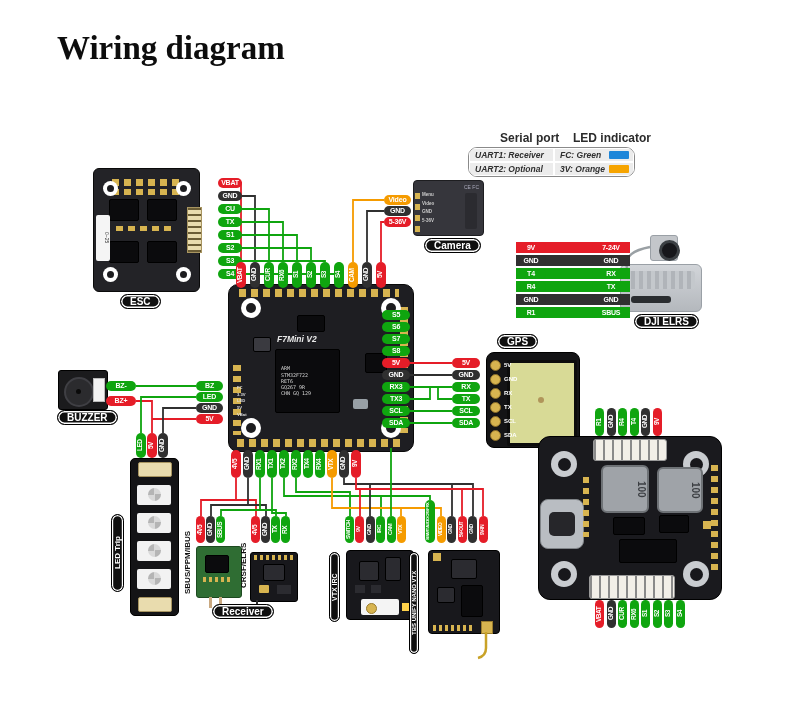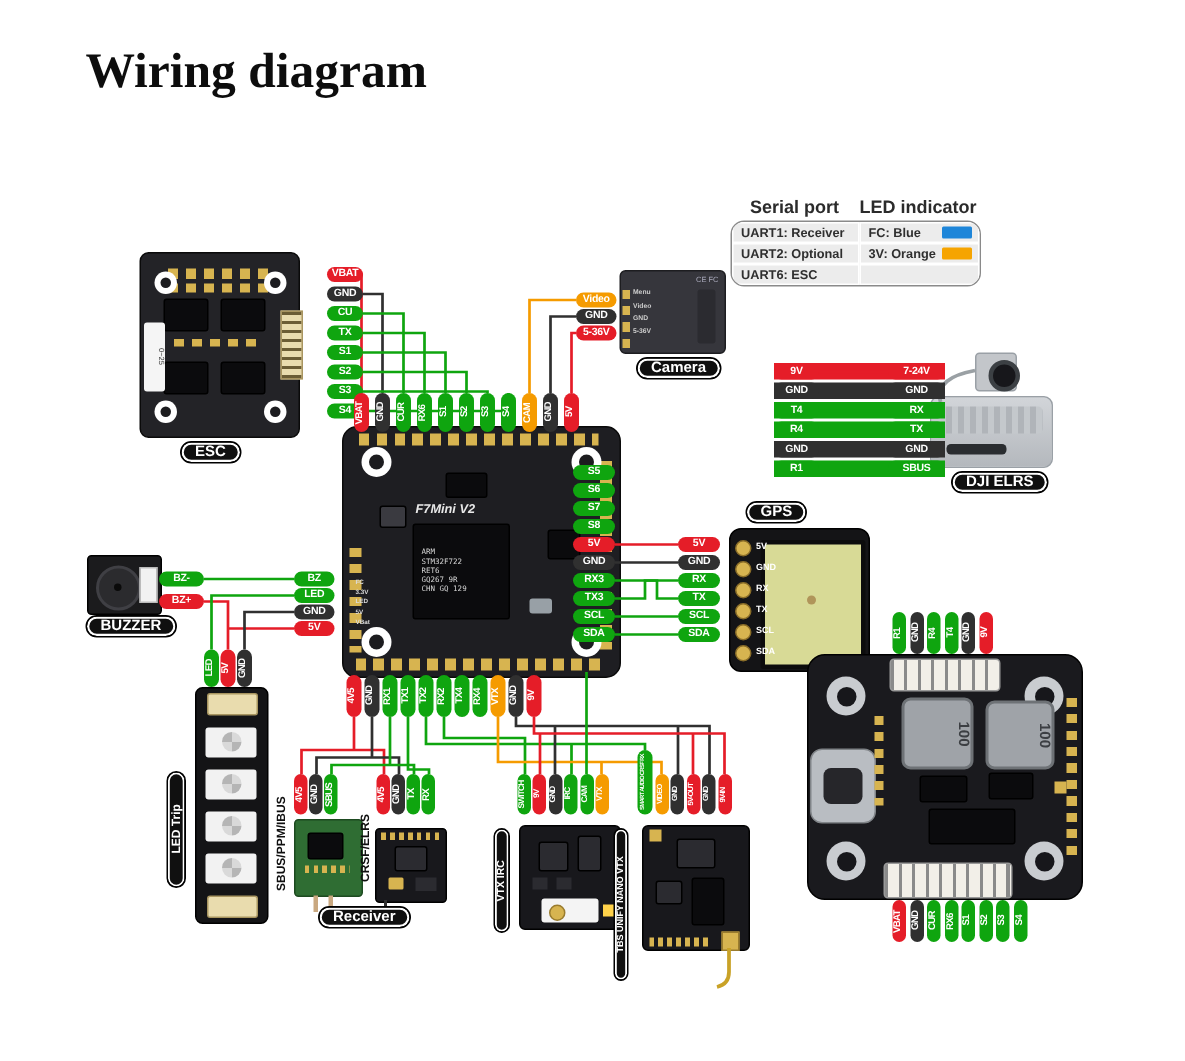--- a/index.html
+++ b/index.html
@@ -113,41 +113,34 @@
       <path d="M356,478 V489 H483 V516 M360,489 V516 M462,489 V516" stroke="#e51d28"></path>
       <path d="M391,516 V448" stroke="#0fa50f"></path>
 
       <path d="M257,600 V612" stroke="#303030" stroke-width="2"></path>
       <path d="M486,632 V648 Q486,656 478,658" stroke="#c9a227" stroke-width="2.5"></path>
     </g>
   </svg>
 
   <div class="abs legend-head" style="left:500px;top:131px;">Serial port</div>
   <div class="abs legend-head" style="left:573px;top:131px;">LED indicator</div>
-  <div class="abs legend-table" style="left:487px;top:147px;width:165px;z-index:3;">
+  <div class="abs legend-table" style="left:468px;top:147px;width:165px;z-index:3;font-style:italic;">
 
   <div class="legend-row">
       <div class="lcell port">UART1:  Receiver</div>
       <div class="lcell led">
-        <span>FC:  Blue</span>
+        <span>FC:  Green</span>
         <span class="swatch" style="background: rgb(30, 134, 217);"></span>
       </div>
     </div>
       <div class="legend-row">
       <div class="lcell port">UART2:  Optional</div>
       <div class="lcell led">
         <span>3V:  Orange</span>
         <span class="swatch" style="background: rgb(246, 164, 0);"></span>
-      </div>
-    </div>
-      <div class="legend-row">
-      <div class="lcell port">UART6:  ESC</div>
-      <div class="lcell led">
-        <span></span>
-        <span class="swatch"></span>
       </div>
     </div>
     </div>
 
 
   <div class="abs pcb" style="left:93px;top:168px;width:105px;height:122px;z-index:1;">
     <div class="abs goldrow" style="left:18px;top:10px;width:70px;height:7px;"></div>
     <div class="abs goldrow" style="left:18px;top:20px;width:70px;height:6px;"></div>
     <div class="abs chip" style="left:15px;top:30px;width:28px;height:20px;"></div>
     <div class="abs chip" style="left:53px;top:30px;width:28px;height:20px;"></div>

